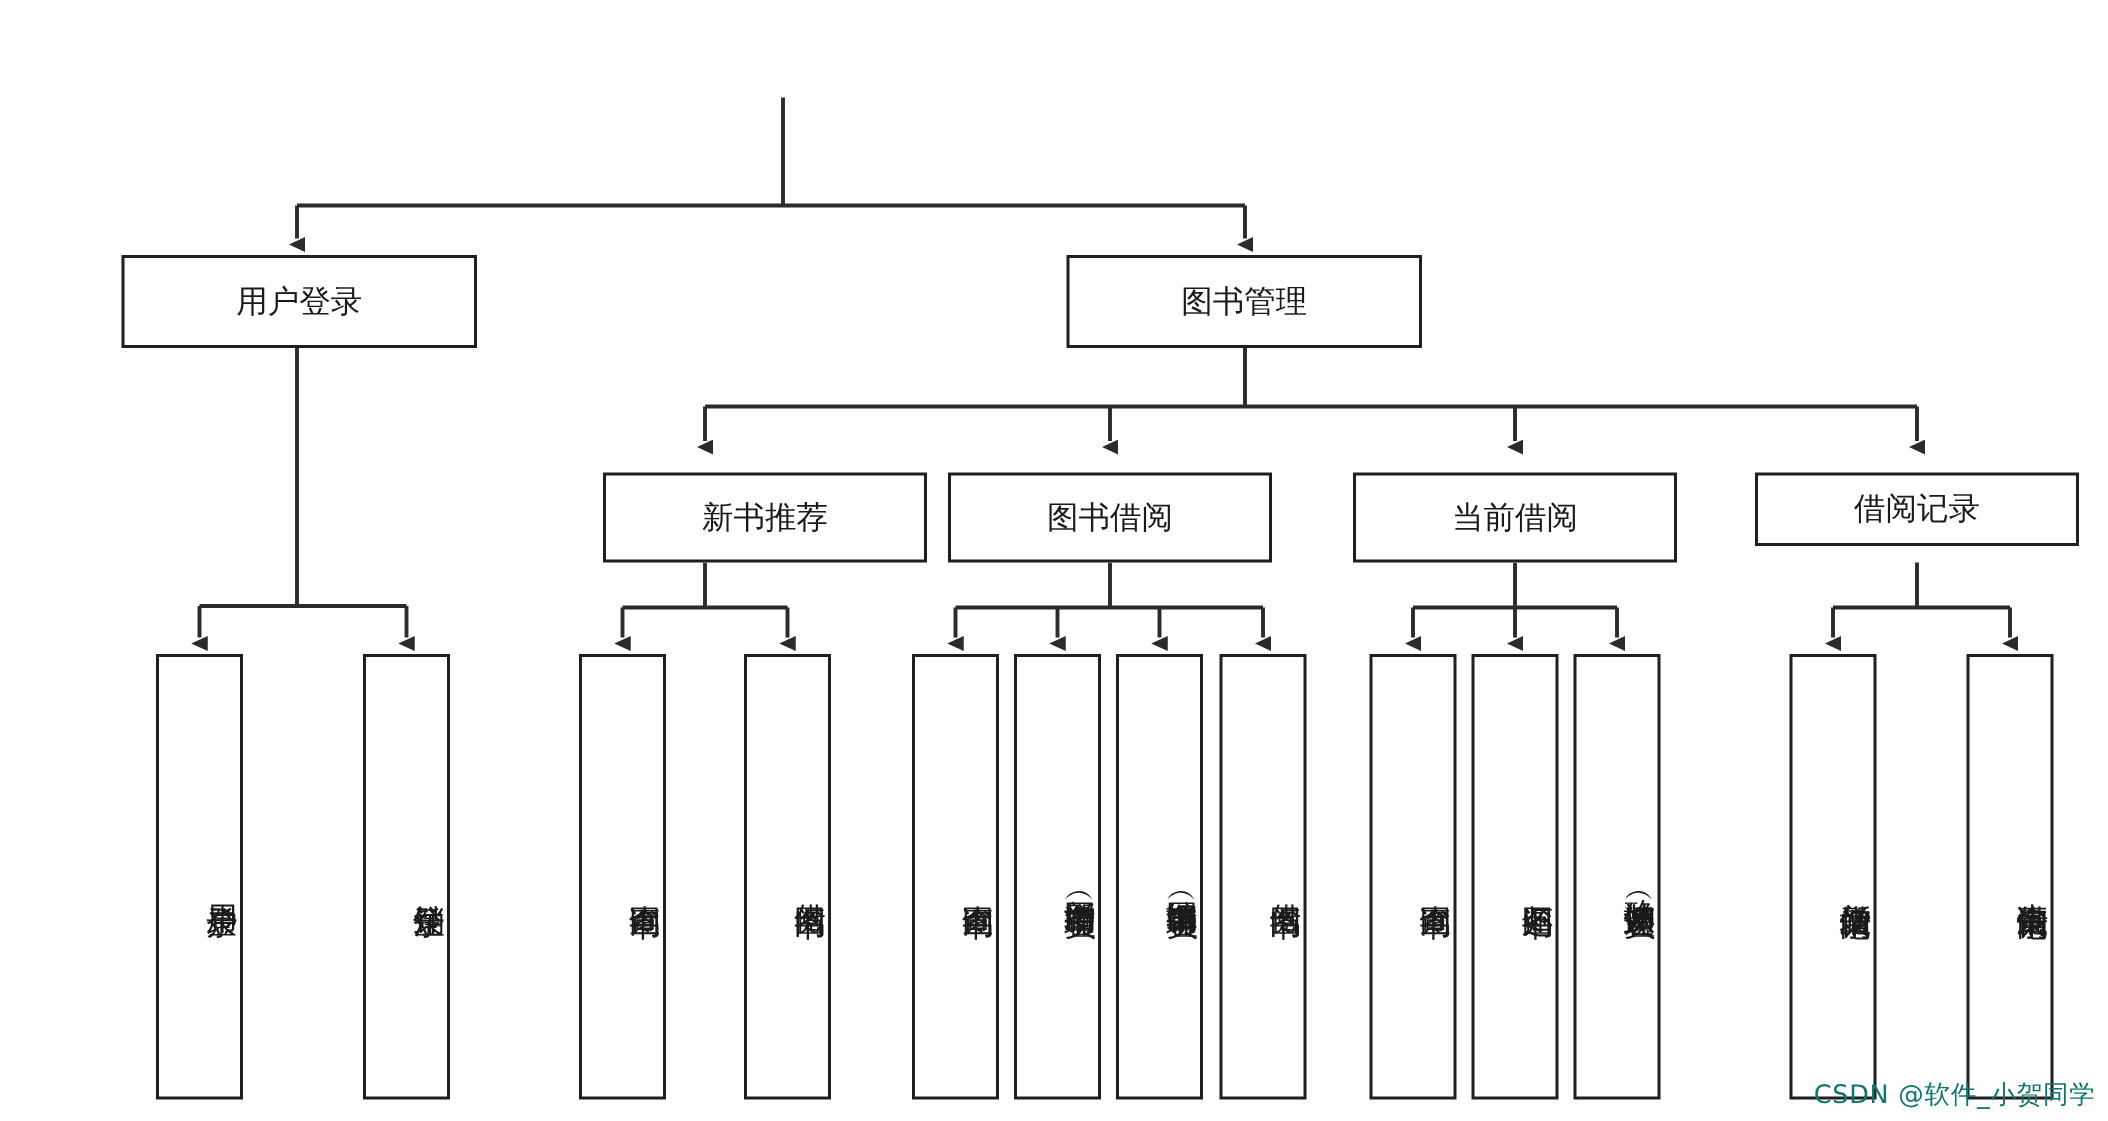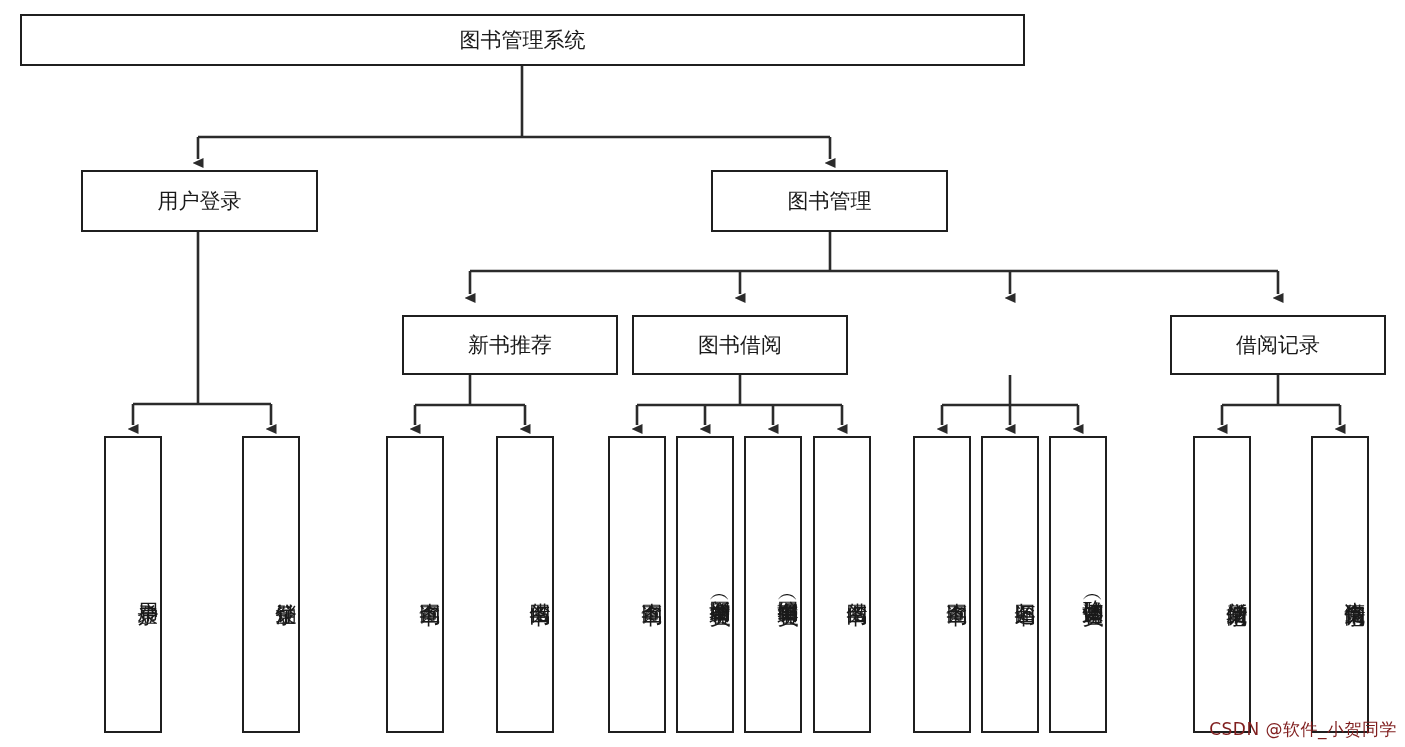--- a/index.html
+++ b/index.html
@@ -55,21 +55,21 @@
   .node.v .txt {
     writing-mode: vertical-rl;
     text-orientation: upright;
     white-space: nowrap;
   }
   .watermark {
     position: absolute;
     right: 8px;
     bottom: 6px;
     font-size: 17px;
-    color: #7f1d1d;
+    color: #0f766e;
     letter-spacing: 0.5px;
     white-space: nowrap;
     z-index: 5;
   }
 </style>
 </head>
 <body>
 
 <div id="canvas">
 
@@ -117,38 +117,38 @@
       <path d="M 1010,405 L 1010,425" marker-end="url(#arrow)"></path>
       <path d="M 1078,405 L 1078,425" marker-end="url(#arrow)"></path>
 
       <path d="M 1278,375 L 1278,405"></path>
       <path d="M 1222,405 L 1340,405"></path>
       <path d="M 1222,405 L 1222,425" marker-end="url(#arrow)"></path>
       <path d="M 1340,405 L 1340,425" marker-end="url(#arrow)"></path>
     </g>
   </svg>
 
-  <div class="node root" style="left:20px; top:14px; width:1005px; height:52px;">
-    <span class="txt">图书管理系统</span>
-  </div>
 
   <div class="node h" style="left:81px; top:170px; width:237px; height:62px;">
     <span class="txt">用户登录</span>
   </div>
   <div class="node h" style="left:711px; top:170px; width:237px; height:62px;align-items:center;">
     <span class="txt">图书管理</span>
   </div>
 
   <div class="node h" style="left:362px; top:315px; width:216px; height:60px;margin-left:40px;">
     <span class="txt">新书推荐</span>
   </div>
   <div class="node h" style="left:632px; top:315px; width:216px; height:60px;">
     <span class="txt">图书借阅</span>
   </div>
-  <div class="node h" style="left:1170px; top:315px; width:216px; height:60px;">
+  <div class="node h" style="left:902px; top:315px; width:216px; height:60px;">
+    <span class="txt">当前借阅</span>
+  </div>
+  <div class="node h" style="left:1170px; top:315px; width:216px; height:49px;">
     <span class="txt">借阅记录</span>
   </div>
 
   <div class="node v" style="left:104px; top:436px; width:58px; height:297px;">
     <span class="txt">用户登录</span>
   </div>
   <div class="node v" style="left:242px; top:436px; width:58px; height:297px;">
     <span class="txt">注销登录</span>
   </div>
 

